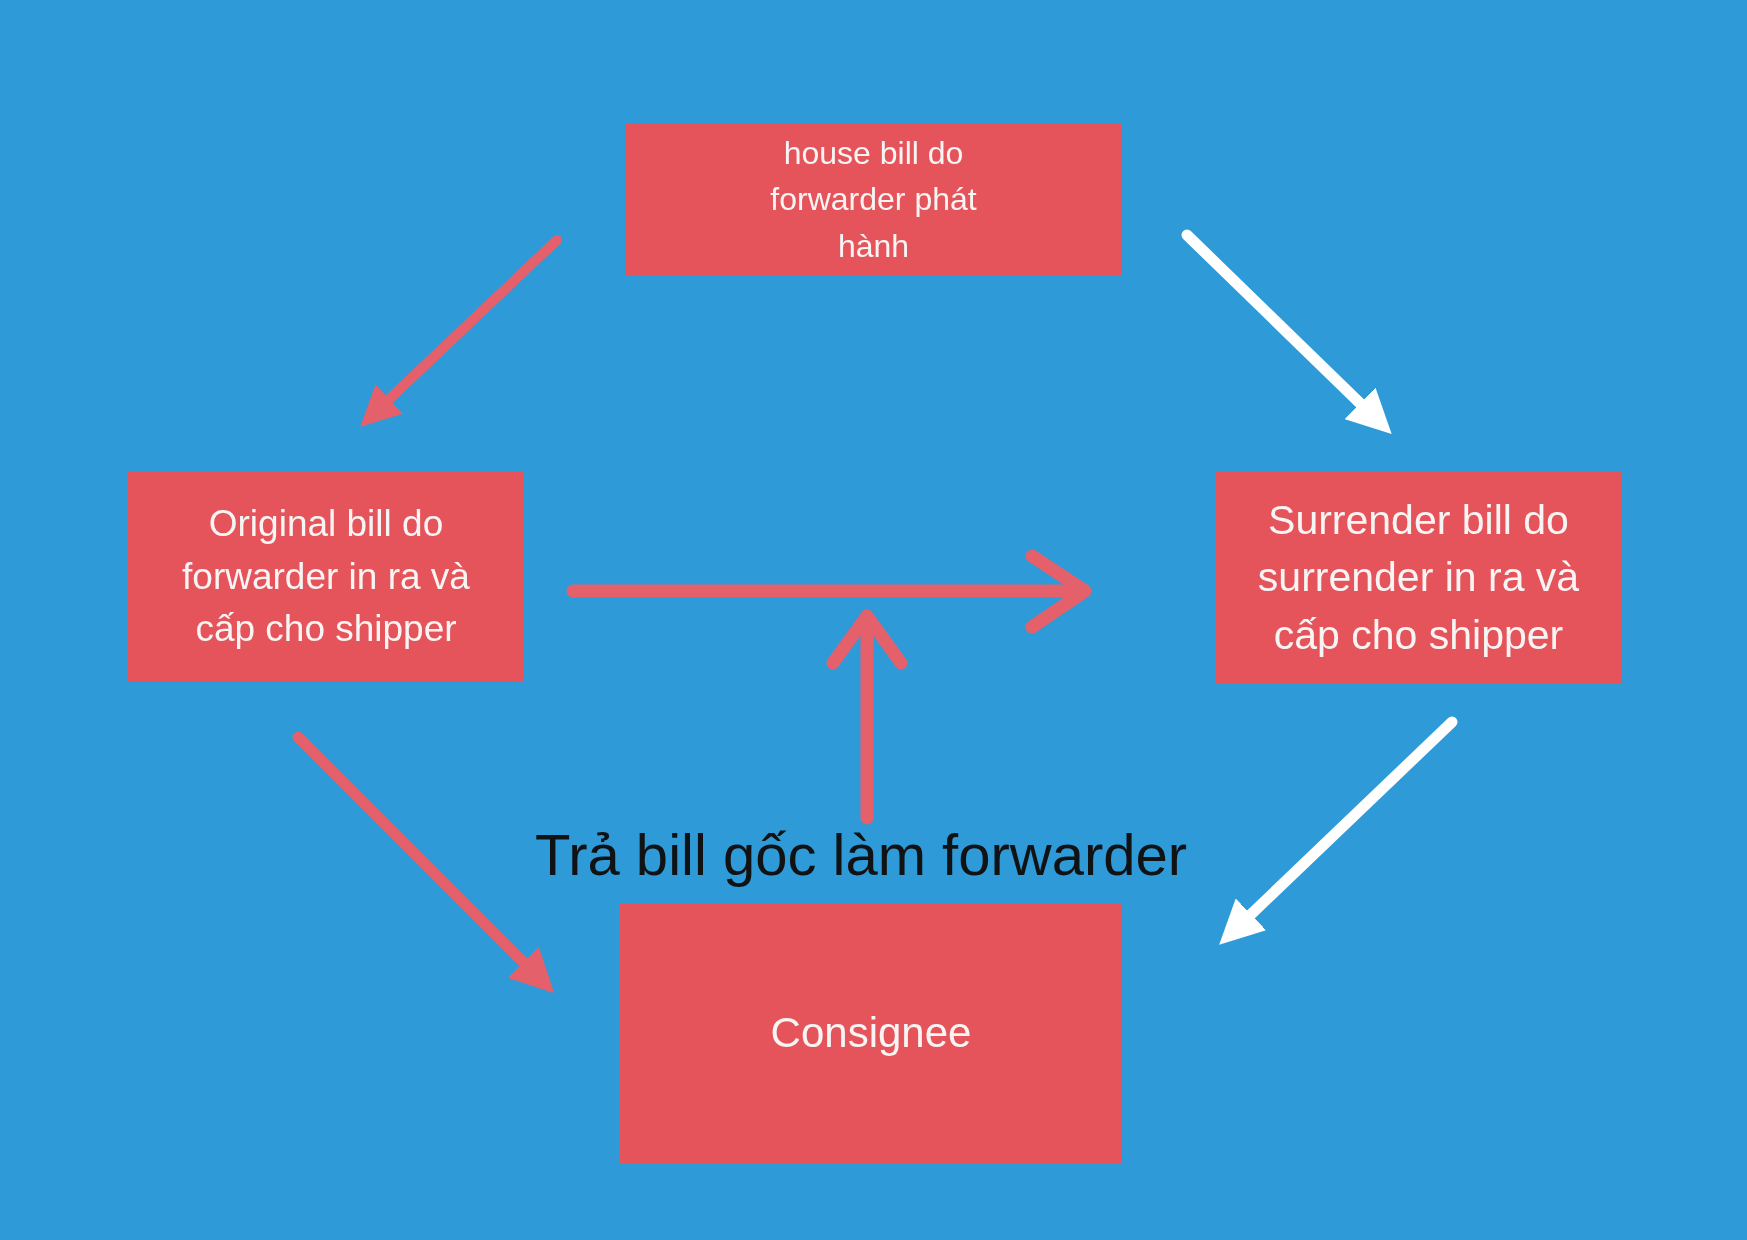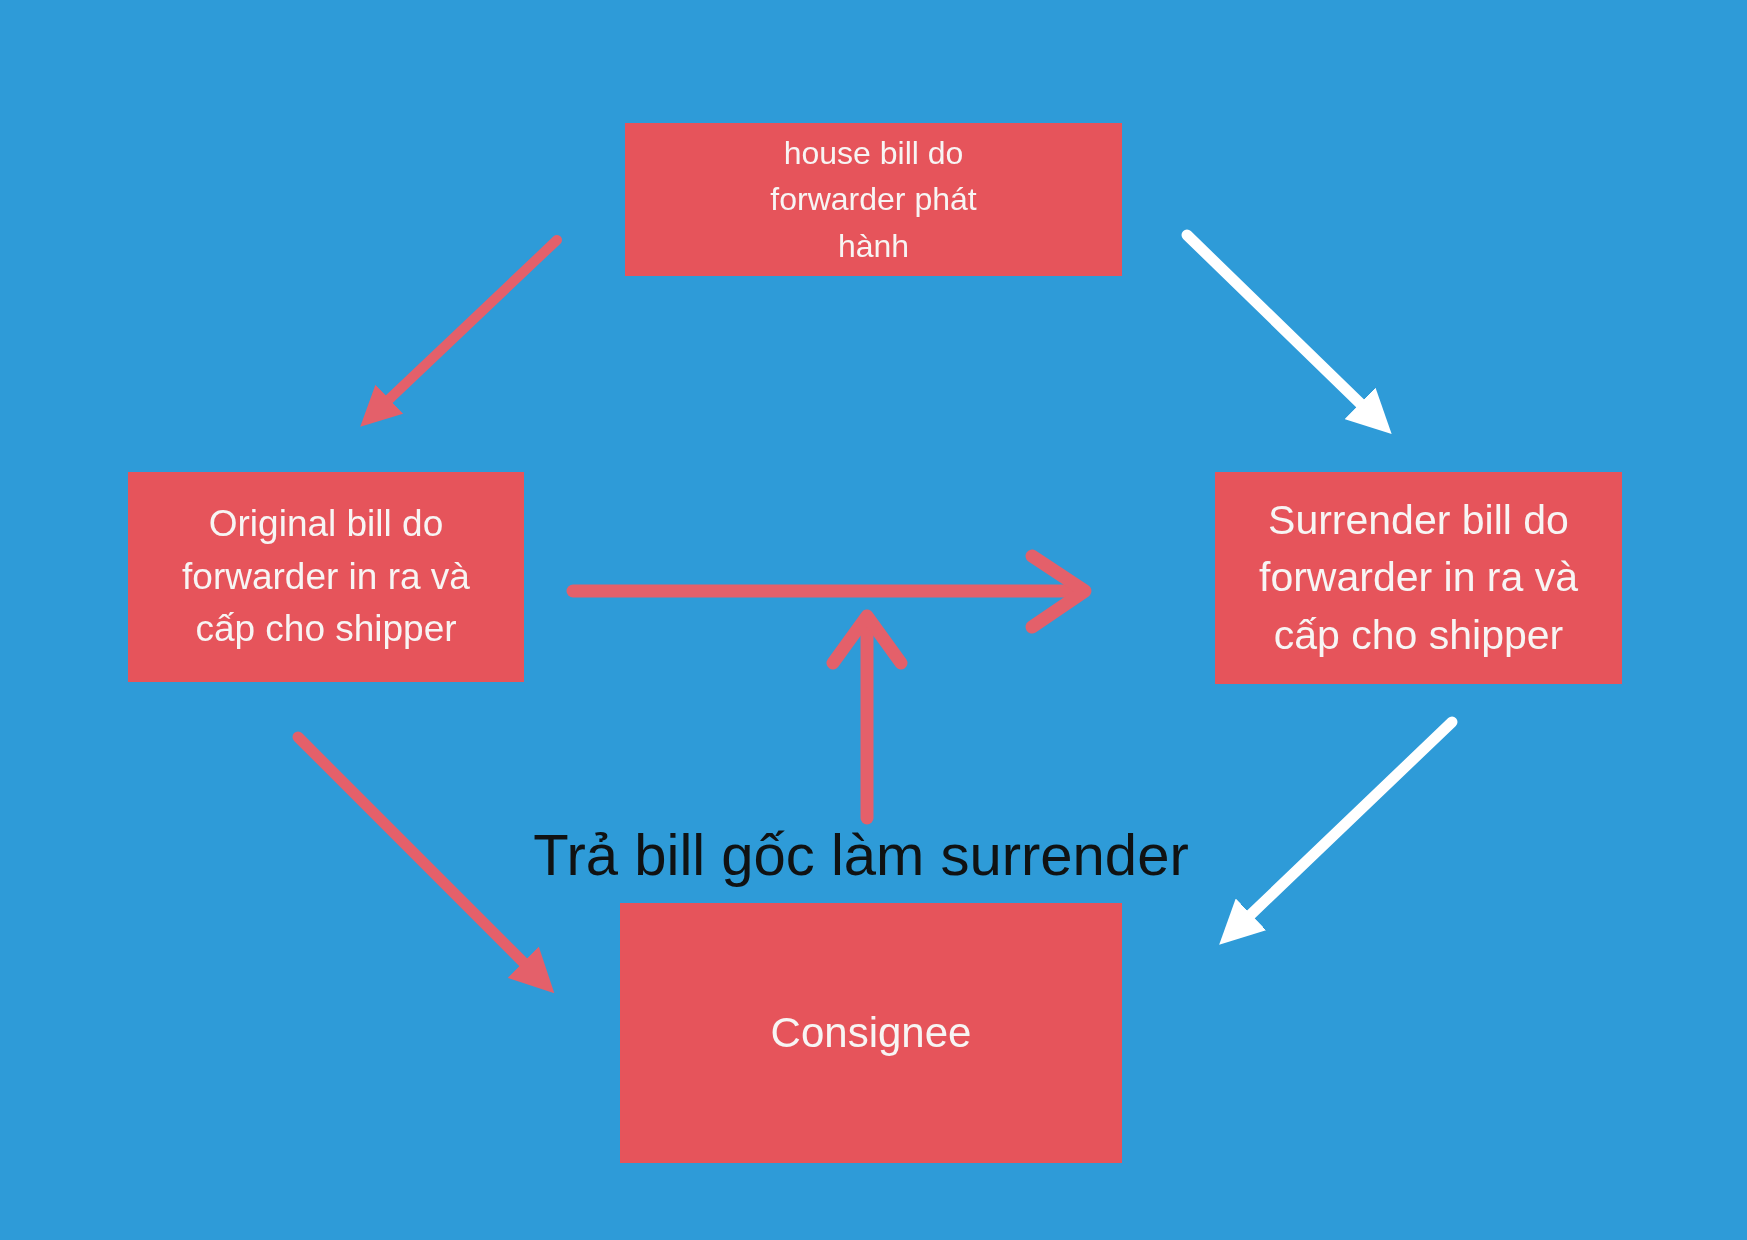--- a/index.html
+++ b/index.html
@@ -60,20 +60,20 @@
 
   <div class="node" id="node-house">house bill do
 forwarder phát
 hành</div>
 
   <div class="node" id="node-original">Original bill do
 forwarder in ra và
 cấp cho shipper</div>
 
   <div class="node" id="node-surrender">Surrender bill do
-forwarder in ra và
+surrender in ra và
 cấp cho shipper</div>
 
   <div class="node" id="node-consignee">Consignee</div>
 
-  <div class="annotation">Trả bill gốc làm surrender</div>
+  <div class="annotation">Trả bill gốc làm forwarder</div>
 
 </div>
 
 </body></html>

